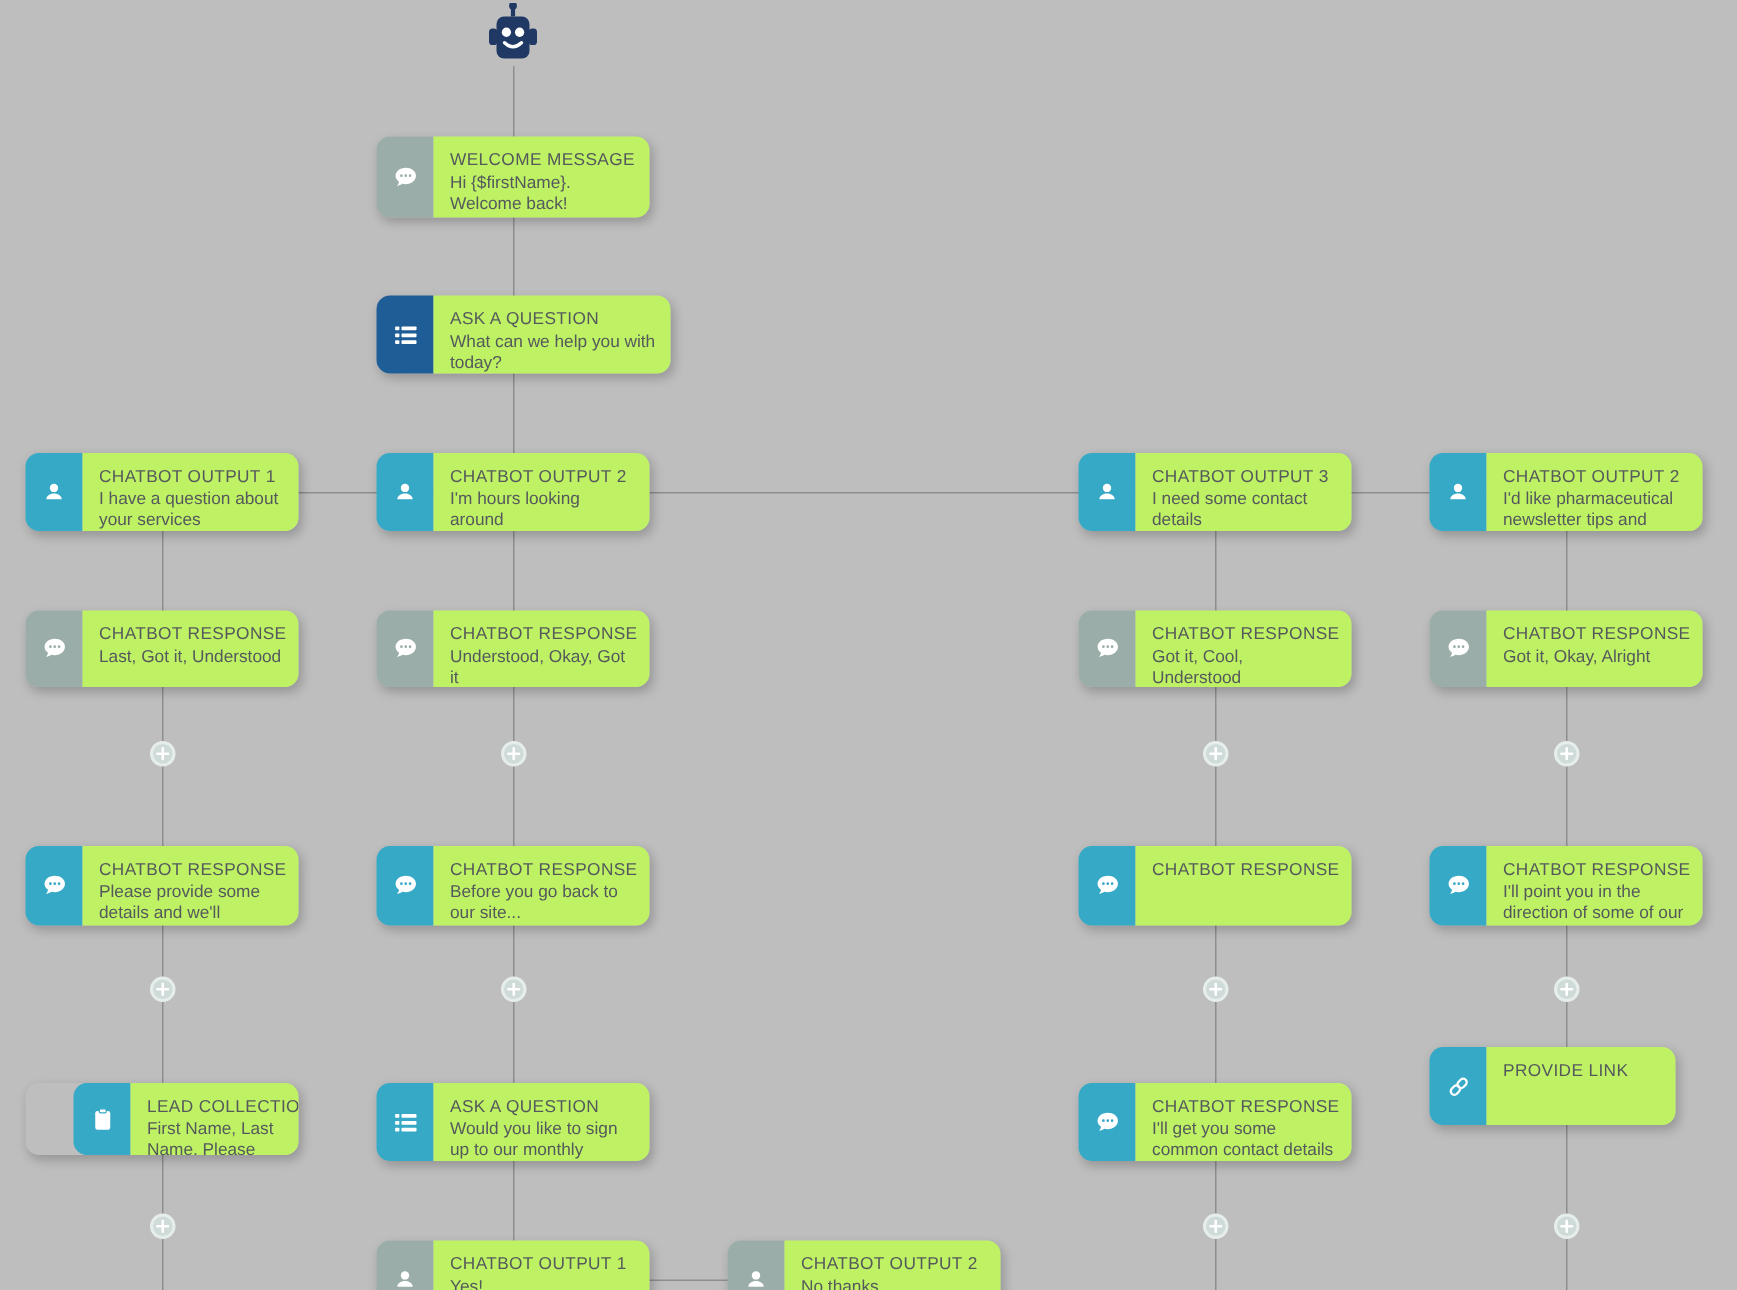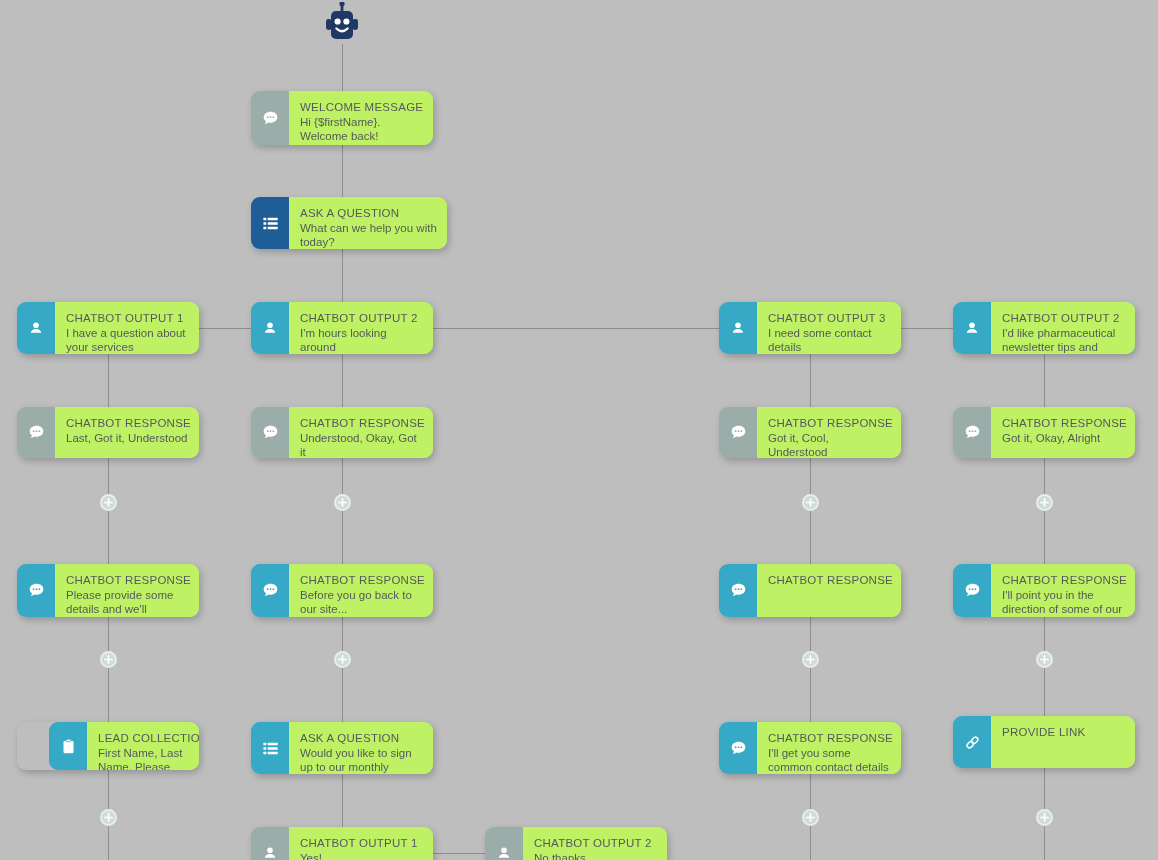--- a/index.html
+++ b/index.html
@@ -408,21 +408,21 @@
           <circle cx="10" cy="8.4" r="1.05" fill="#35a9c6"></circle>
           <circle cx="13.4" cy="8.4" r="1.05" fill="#35a9c6"></circle>
         </svg>
     </div>
     <div class="body">
       <div class="title">CHATBOT RESPONSE</div>
       <div class="subtitle">I'll get you some common contact details</div>
     </div>
   </div>
 
-  <div class="node" style="left:953px; top:716px; width:182px; height:52px;">
+  <div class="node" style="left:953px; top:698px; width:164px; height:52px;">
     <div class="icon-pane c-cyan">
       <svg class="ic" width="17" height="17" viewBox="0 0 20 20">
           <g transform="rotate(-45 10 10)">
             <rect x="2.3" y="7.2" width="8" height="5.6" rx="2.8" fill="none" stroke="#fff" stroke-width="1.8"></rect>
             <rect x="9.7" y="7.2" width="8" height="5.6" rx="2.8" fill="none" stroke="#fff" stroke-width="1.8"></rect>
           </g>
         </svg>
     </div>
     <div class="body">
       <div class="title">PROVIDE LINK</div>

